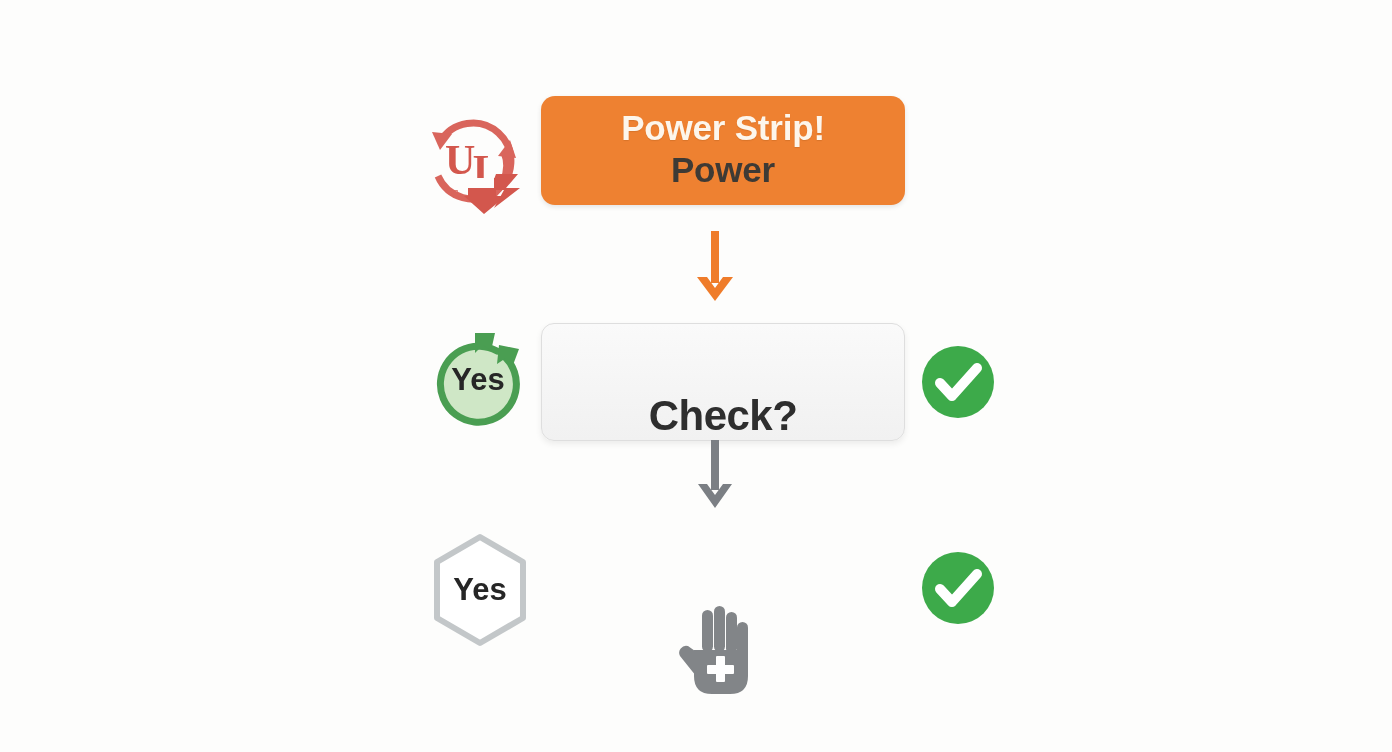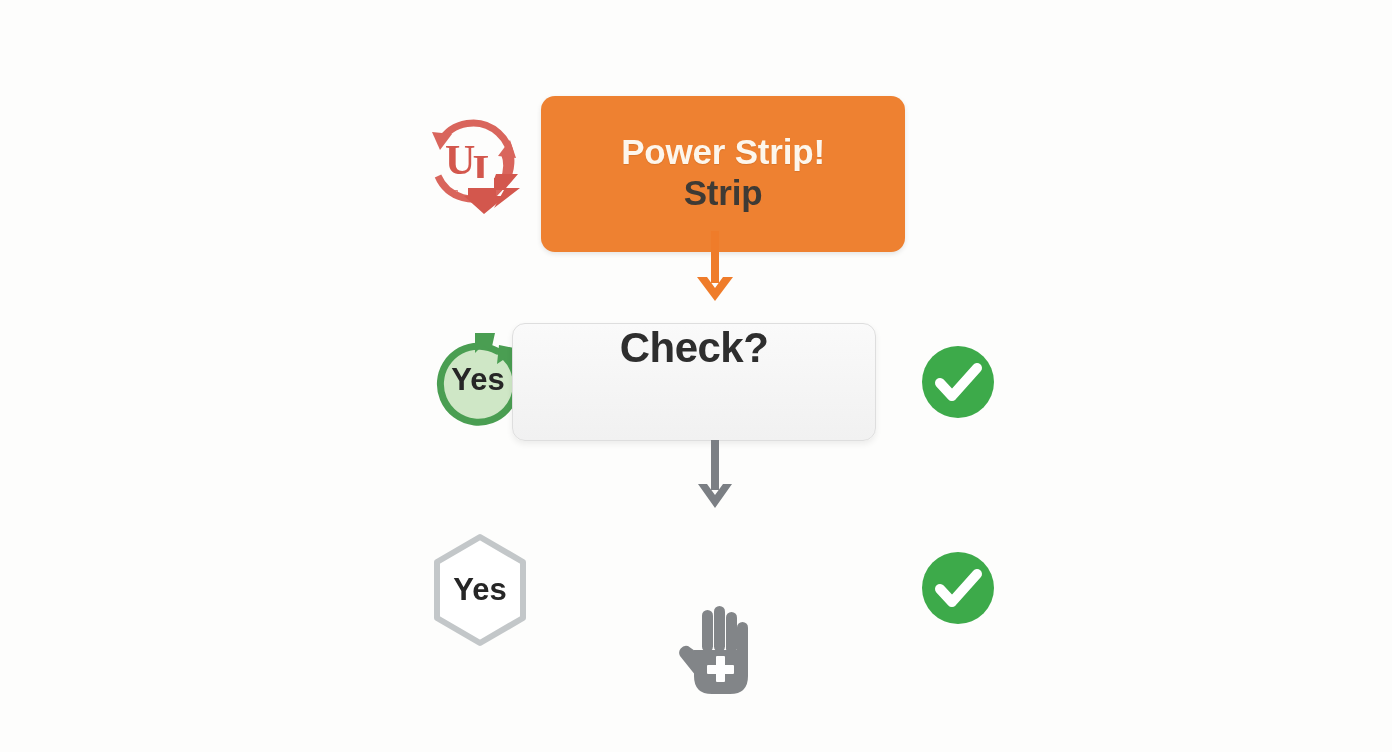--- a/index.html
+++ b/index.html
@@ -24,21 +24,21 @@
   }
 
   
   .node { position: absolute; }
 
   
   .banner {
     left: 541px;
     top: 96px;
     width: 364px;
-    height: 156px;
+    height: 109px;
     background: #ee8131;
     border-radius: 14px;
     box-shadow: 0 2px 5px rgba(0,0,0,0.10);
     display: flex;
     flex-direction: column;
     align-items: center;
     justify-content: center;
     box-sizing: border-box;
     padding-bottom: 4px;
   }
@@ -61,29 +61,29 @@
   
   .ul-mark {
     left: 418px;
     top: 112px;
     width: 108px;
     height: 110px;
   }
 
   
   .pbox {
-    left: 512px;
+    left: 541px;
     width: 364px;
     height: 118px;
     background: linear-gradient(180deg,#fafafa 0%, #f1f1f1 100%);
     border: 1.5px solid #dedede;
     border-radius: 13px;
     box-shadow: 0 3px 6px rgba(0,0,0,0.07);
     display: flex;
-    align-items: flex-start;
+    align-items: flex-end;
     justify-content: center;
     box-sizing: border-box;
   }
   .pbox.row2 { top: 323px; }
   .pbox.row3 { top: 529px; }
   .pbox-label {
     font-size: 42px;
     font-weight: bold;
     color: #2e2e2e;
     letter-spacing: -0.5px;
@@ -169,21 +169,21 @@
 
       <polygon points="50,66 78,66 78,84 88,84 66,102 46,84 50,84" fill="#d3574d"></polygon>
 
       <polygon points="78,62 100,62 88,76 102,76 76,96 86,78 72,78" fill="#d3574d"></polygon>
       <rect x="48" y="66" width="28" height="10" fill="#fdfdfc"></rect>
     </svg>
   </div>
 
   <div class="node banner">
     <div class="banner-line1">Power Strip!</div>
-    <div class="banner-line2">Strip</div>
+    <div class="banner-line2">Power</div>
   </div>
 
   <div class="arrow a1">
     <svg viewBox="0 0 44 75" width="44" height="75" aria-hidden="true">
       <rect x="18" y="0" width="8" height="52" fill="#ef7c2a"></rect>
       <path d="M 4 46 L 22 70 L 40 46 L 30 46 L 22 57 L 14 46 Z" fill="#ef7c2a"></path>
     </svg>
   </div>
 
   <div class="node badge-circle">

